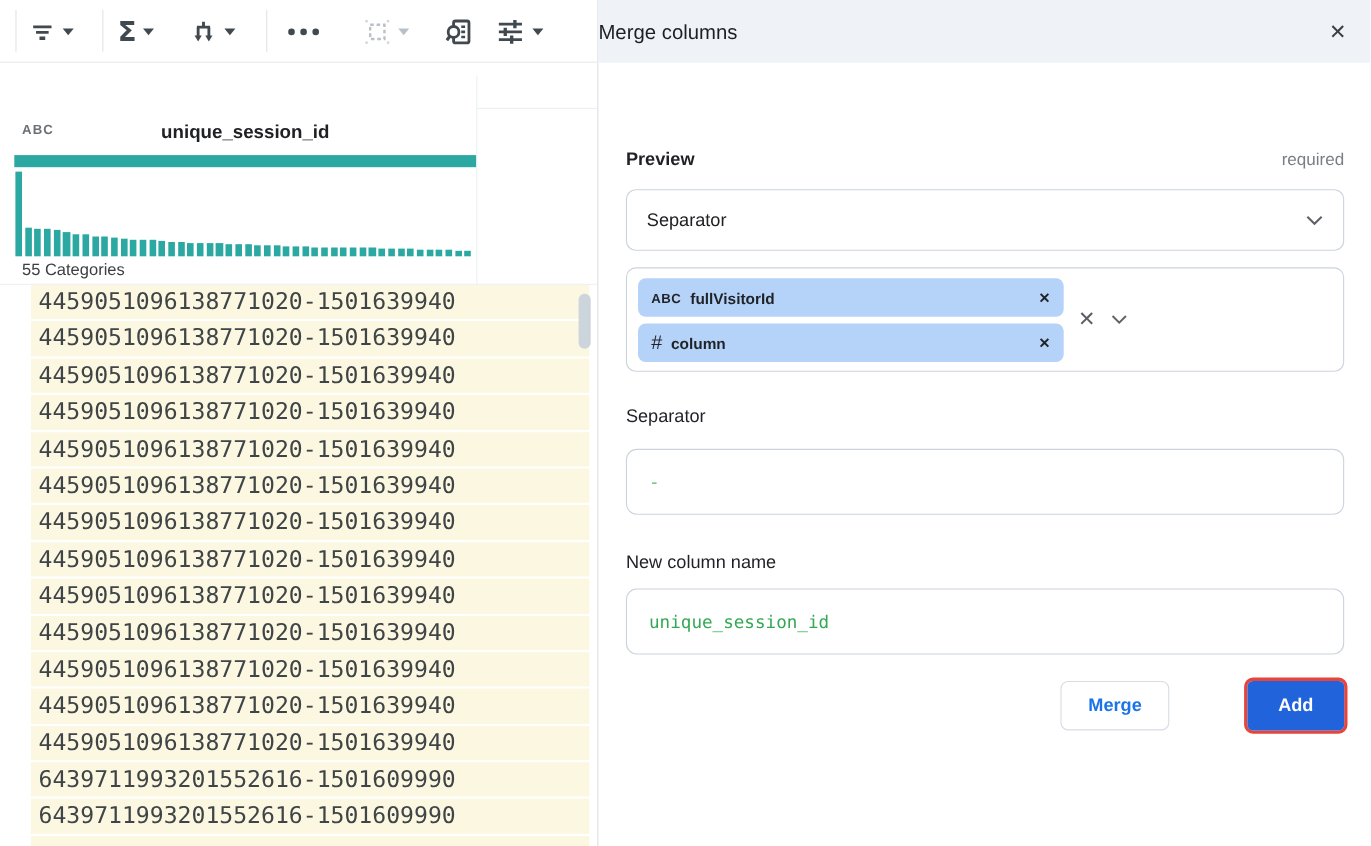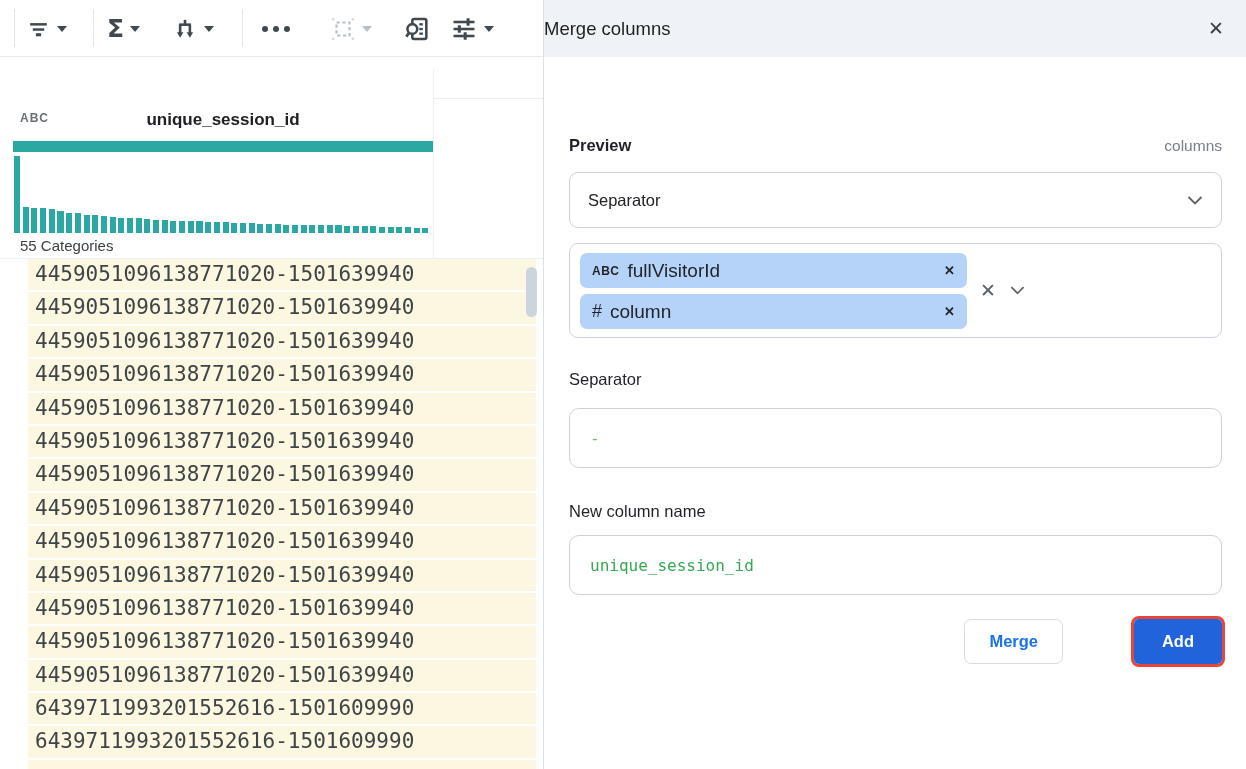--- a/index.html
+++ b/index.html
@@ -53,21 +53,21 @@
   .field-label{position:absolute;left:25px;font-size:16.5px;color:#1f2126;}
   .select{position:absolute;left:25px;right:24px;top:172px;height:56px;border:1.3px solid var(--border);
     border-radius:9px;display:flex;align-items:center;padding:0 18px;cursor:pointer;background:#fff;}
   .select-value{font-size:16.5px;color:#202124;flex:1;}
   .chipbox{position:absolute;left:25px;right:24px;top:243px;height:95px;border:1.3px solid var(--border);border-radius:9px;background:#fff;}
   .chips{position:absolute;left:10px;top:9px;display:flex;flex-direction:column;gap:6px;}
   .chip{width:387px;height:35px;border-radius:7px;background:var(--chip-blue);
     display:flex;align-items:center;padding:0 12px;gap:8px;}
   .chip-type{font-size:12px;font-weight:700;letter-spacing:0.5px;color:#1f2328;}
   .chip-type.hash{font-size:18px;font-weight:500;letter-spacing:0;}
-  .chip-label{font-size:19px;color:#1f2328;flex:1;}
+  .chip-label{font-size:14px;color:#1f2328;flex:1;font-weight:bold;}
   .chip-x{font-size:13px;font-weight:700;color:#1f2328;cursor:pointer;background:none;border:none;line-height:1;}
   .chipbox-controls{position:absolute;left:410px;top:0;height:100%;display:flex;align-items:center;gap:14px;}
   .clear-x{font-size:19px;color:#5a6066;cursor:pointer;background:none;border:none;line-height:1;}
   .input{position:absolute;left:25px;right:24px;border:1.3px solid var(--border);border-radius:10px;background:#fff;
     display:flex;align-items:center;padding:0 20px;}
   .mono{font-family:"DejaVu Sans Mono",monospace;font-size:16px;}
   .green-light{color:#6abf77;}
   .green{color:#34a853;}
   .btn-row{position:absolute;right:21px;top:616px;display:flex;align-items:center;gap:20px;}
   .btn-cancel{height:45px;padding:0 24px;border:1px solid #d8dce3;border-radius:7px;background:#fff;
@@ -246,21 +246,21 @@
   </div>
 
   <div class="panel">
     <div class="panel-header">
       <div class="panel-title">Merge columns</div>
       <button class="close">✕</button>
     </div>
 
     <div class="label-row">
       <span class="lbl-bold">Preview</span>
-      <span class="lbl-req">columns</span>
+      <span class="lbl-req">required</span>
     </div>
 
     <div class="select">
       <span class="select-value">Separator</span>
       <span>
         <svg width="16" height="9" viewBox="0 0 16 9">
             <path d="M1.5 1 L8 7.5 L14.5 1" stroke="#5f6368" stroke-width="1.9" fill="none"></path>
           </svg>
       </span>
     </div>

